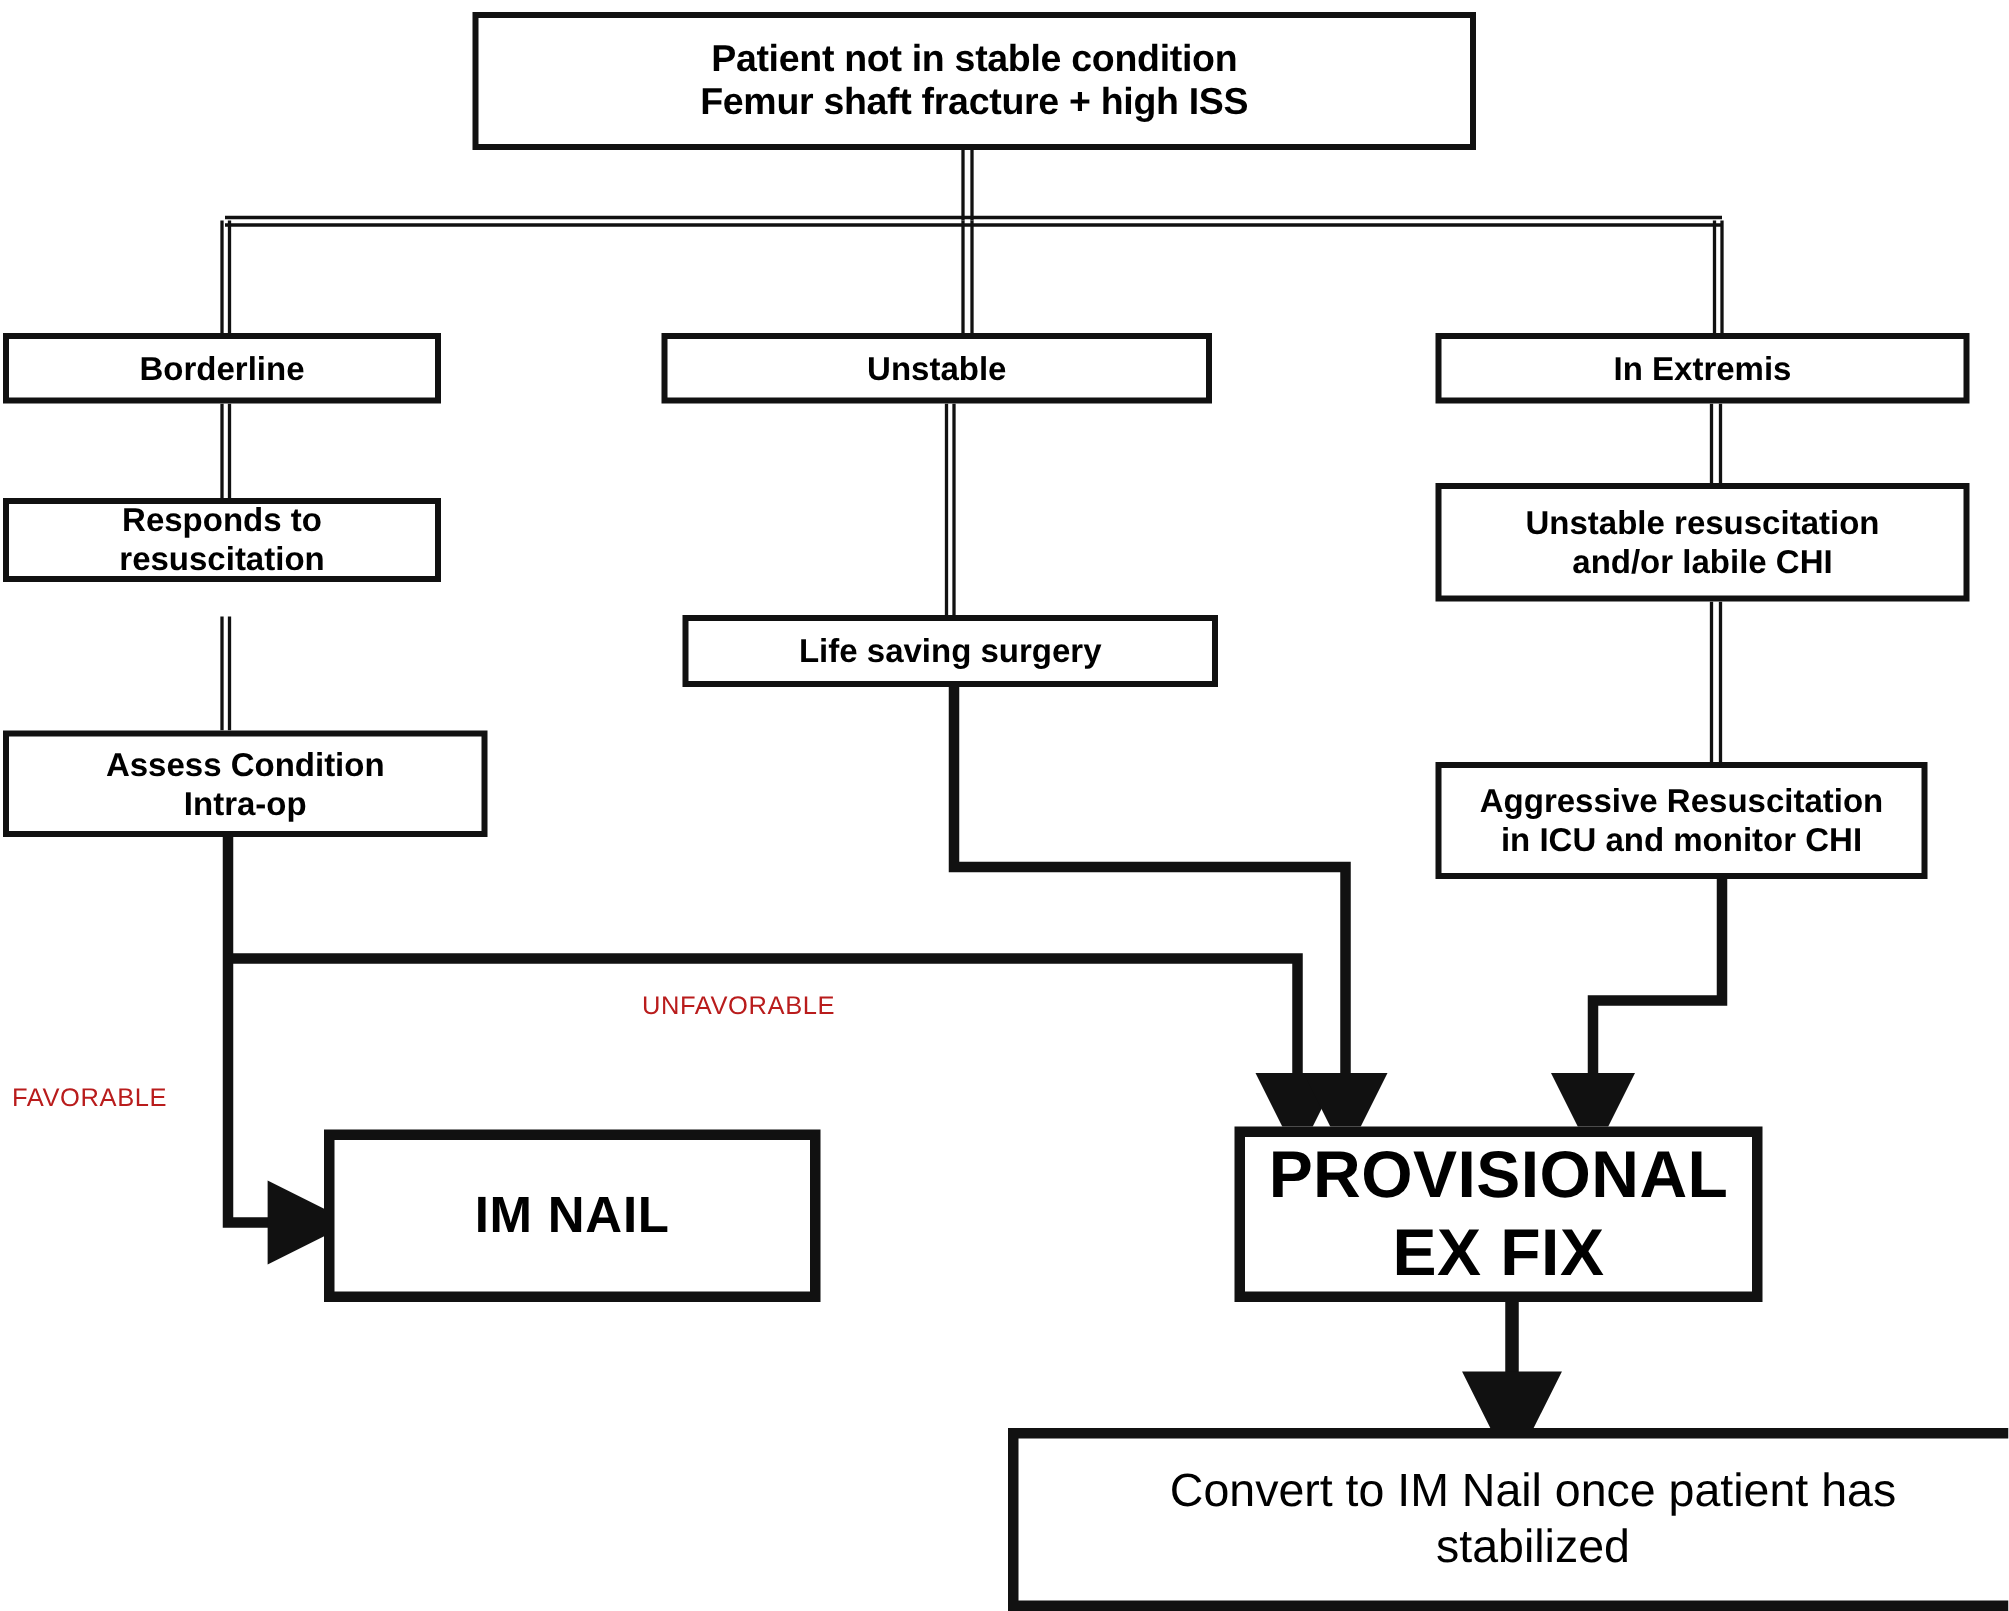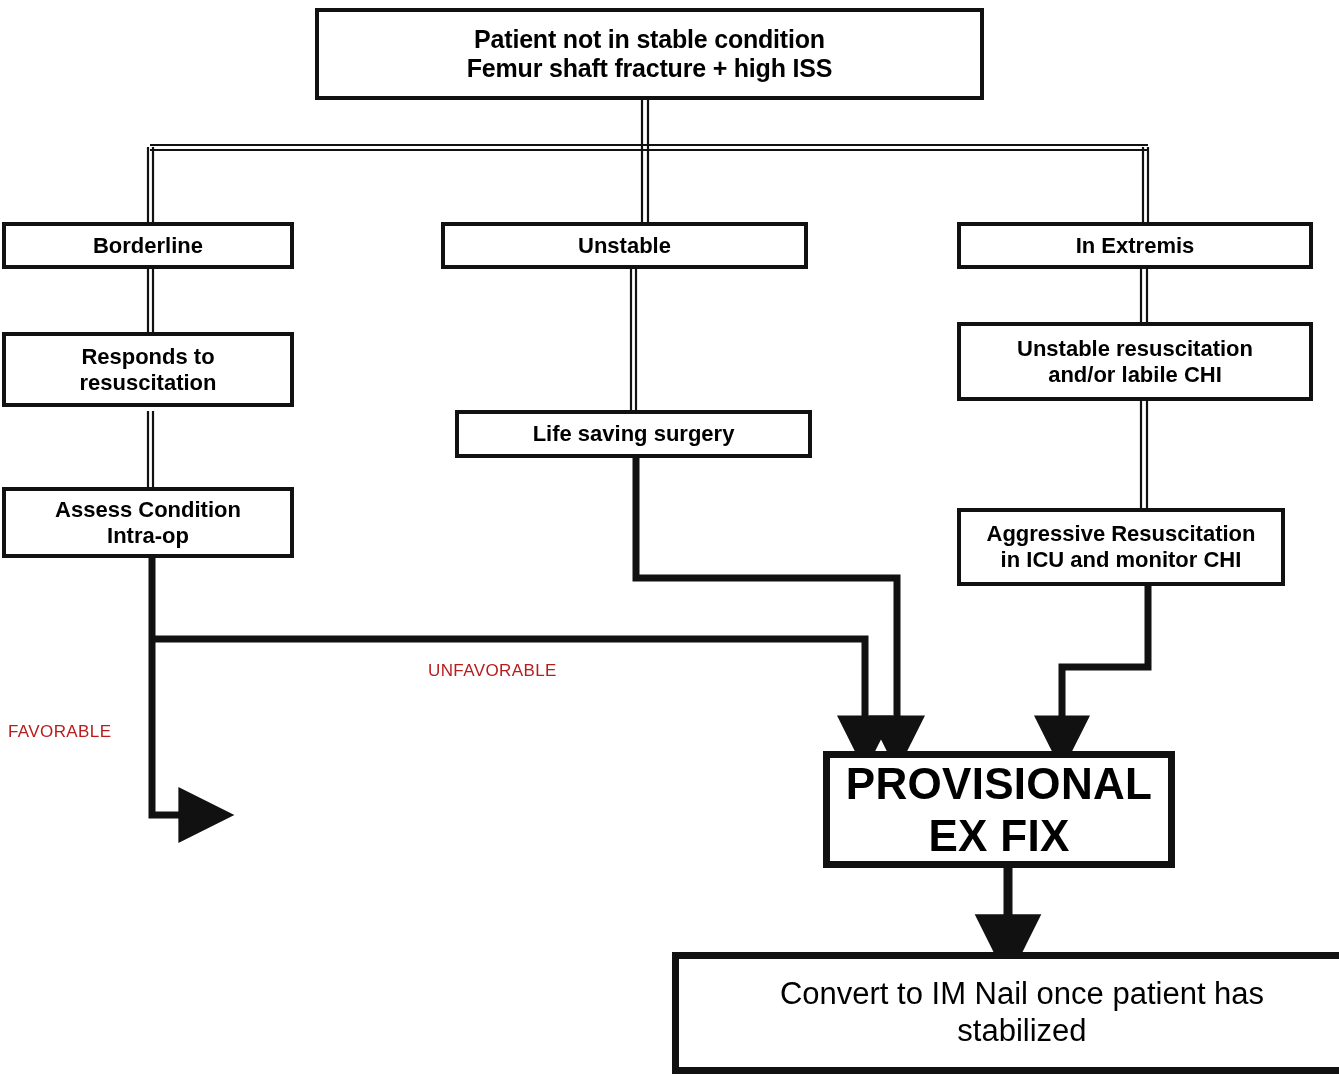--- a/index.html
+++ b/index.html
@@ -50,30 +50,30 @@
 
   #node-borderline { left: 2px;    top: 222px; width: 292px; height: 47px; border-width: 4px; }
   #node-borderline .node-text  { font-size: 22px; font-weight: bold; }
 
   #node-unstable   { left: 441px;  top: 222px; width: 367px; height: 47px; border-width: 4px; }
   #node-unstable .node-text    { font-size: 22px; font-weight: bold; text-align: right; }
 
   #node-extremis   { left: 957px;  top: 222px; width: 356px; height: 47px; border-width: 4px; }
   #node-extremis .node-text    { font-size: 22px; font-weight: bold; }
 
-  #node-responds   { left: 2px;    top: 332px; width: 292px; height: 75px; border-width: 4px; }
+  #node-responds   { left: 2px;    top: 332px; width: 292px; height: 56px; border-width: 4px; }
   #node-responds .node-text    { font-size: 22px; font-weight: bold; }
 
   #node-unstable-resus { left: 957px; top: 322px; width: 356px; height: 79px; border-width: 4px; }
   #node-unstable-resus .node-text { font-size: 22px; font-weight: bold; }
 
   #node-lifesaving { left: 455px;  top: 410px; width: 357px; height: 48px; border-width: 4px; }
   #node-lifesaving .node-text  { font-size: 22px; font-weight: bold; }
 
-  #node-assess     { left: 2px;    top: 487px; width: 292px; height: 71px; border-width: 4px; }
+  #node-assess     { left: 2px;    top: 487px; width: 323px; height: 71px; border-width: 4px; }
   #node-assess .node-text      { font-size: 22px; font-weight: bold; }
 
   #node-aggressive { left: 957px;  top: 508px; width: 328px; height: 78px; border-width: 4px; }
   #node-aggressive .node-text  { font-size: 22px; font-weight: bold; }
 
   #node-imnail     { left: 216px;  top: 753px; width: 331px; height: 115px; border-width: 7px; }
   #node-imnail .node-text      { font-size: 34px; font-weight: bold; letter-spacing: 0.5px; }
 
   #node-exfix      { left: 823px;  top: 751px; width: 352px; height: 117px; border-width: 7px; }
   #node-exfix .node-text       { font-size: 44px; font-weight: bold; letter-spacing: 0.3px; }
@@ -194,20 +194,23 @@
   <div class="node" id="node-assess">
     <span class="node-text">Assess Condition
 Intra-op</span>
   </div>
 
   <div class="node" id="node-aggressive">
     <span class="node-text">Aggressive Resuscitation
 in ICU and monitor CHI</span>
   </div>
 
+  <div class="node" id="node-imnail">
+    <span class="node-text">IM NAIL</span>
+  </div>
 
   <div class="node" id="node-exfix">
     <span class="node-text">PROVISIONAL
 EX FIX</span>
   </div>
 
   <div class="node" id="node-convert">
     <span class="node-text">Convert to IM Nail once patient has
 stabilized</span>
   </div>

